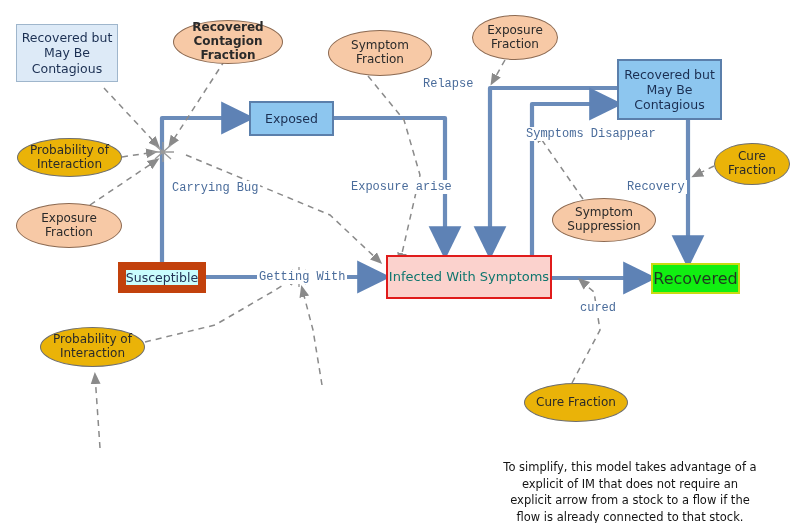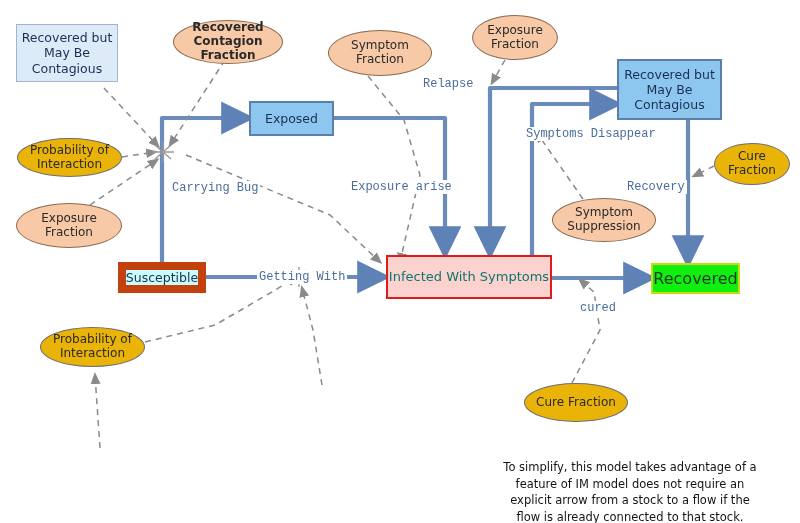--- a/index.html
+++ b/index.html
@@ -222,18 +222,18 @@
   <div class="flow-label" style="left:421px; top:77px;">Relapse</div>
 
   <div class="flow-label" style="left:524px; top:127px;">Symptoms Disappear</div>
 
   <div class="flow-label" style="left:625px; top:180px;">Recovery</div>
 
   <div class="flow-label" style="left:578px; top:271px;margin-top:30px;">cured</div>
 
   <div class="caption" style="left:465px; top:459px; width:330px;">
     <span>To simplify, this model takes advantage of a</span>
-    <span>feature of IM model does not require an</span>
+    <span>explicit of IM that does not require an</span>
     <span>explicit arrow from a stock to a flow if the</span>
     <span>flow is already connected to that stock.</span>
   </div>
 
 </div>
 
 </body></html>

